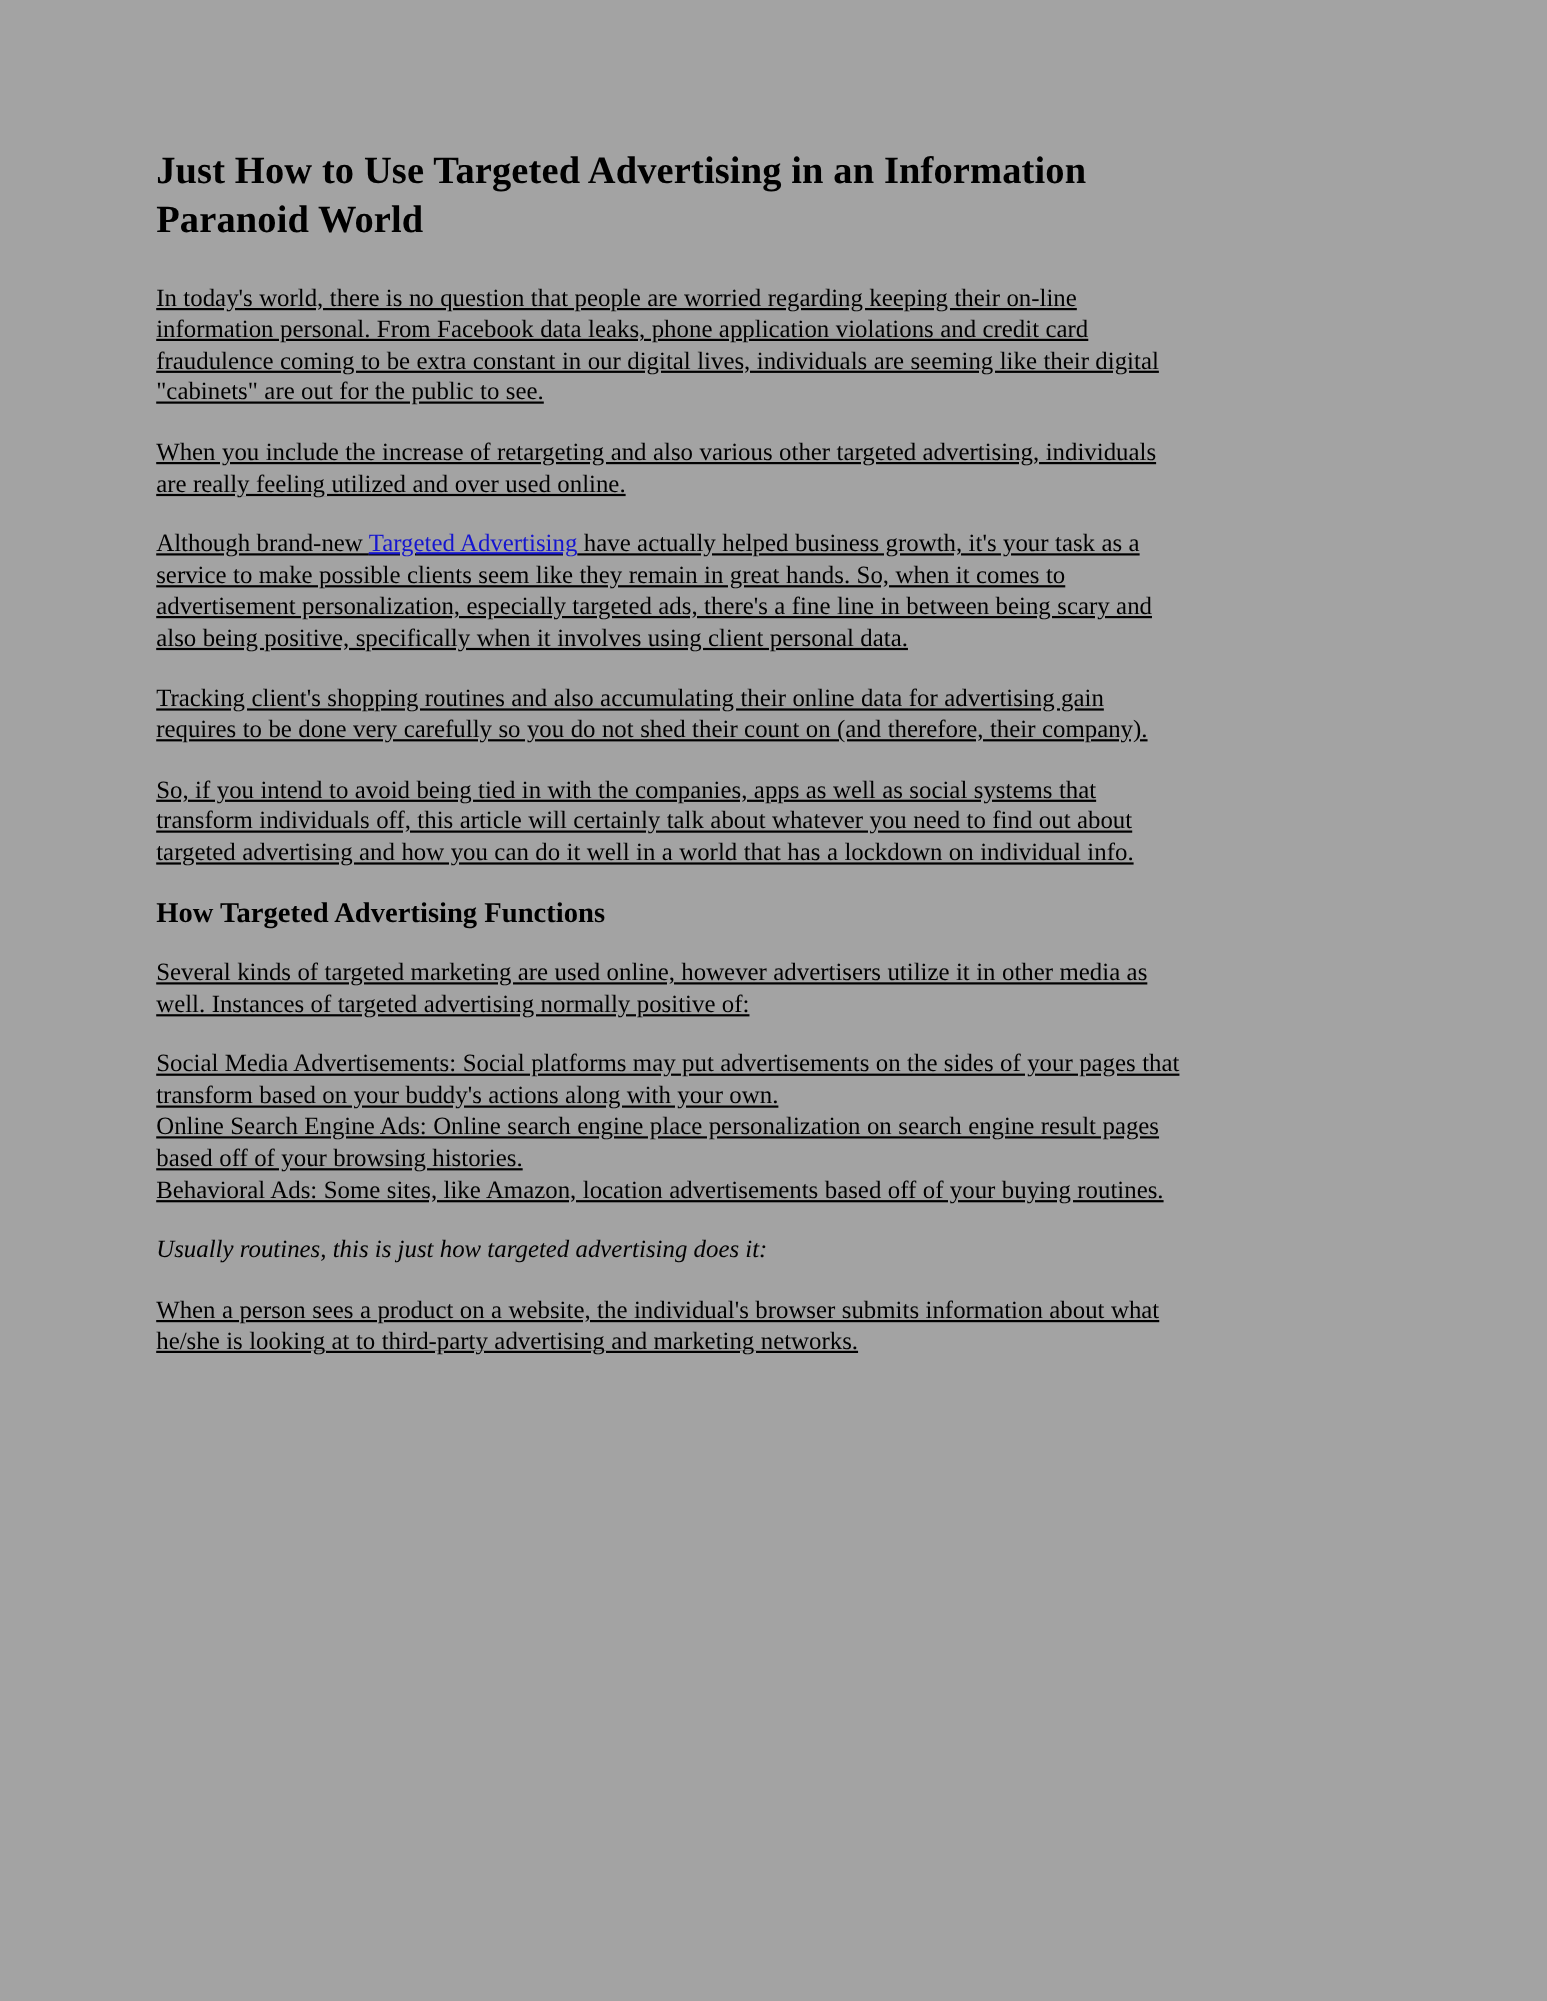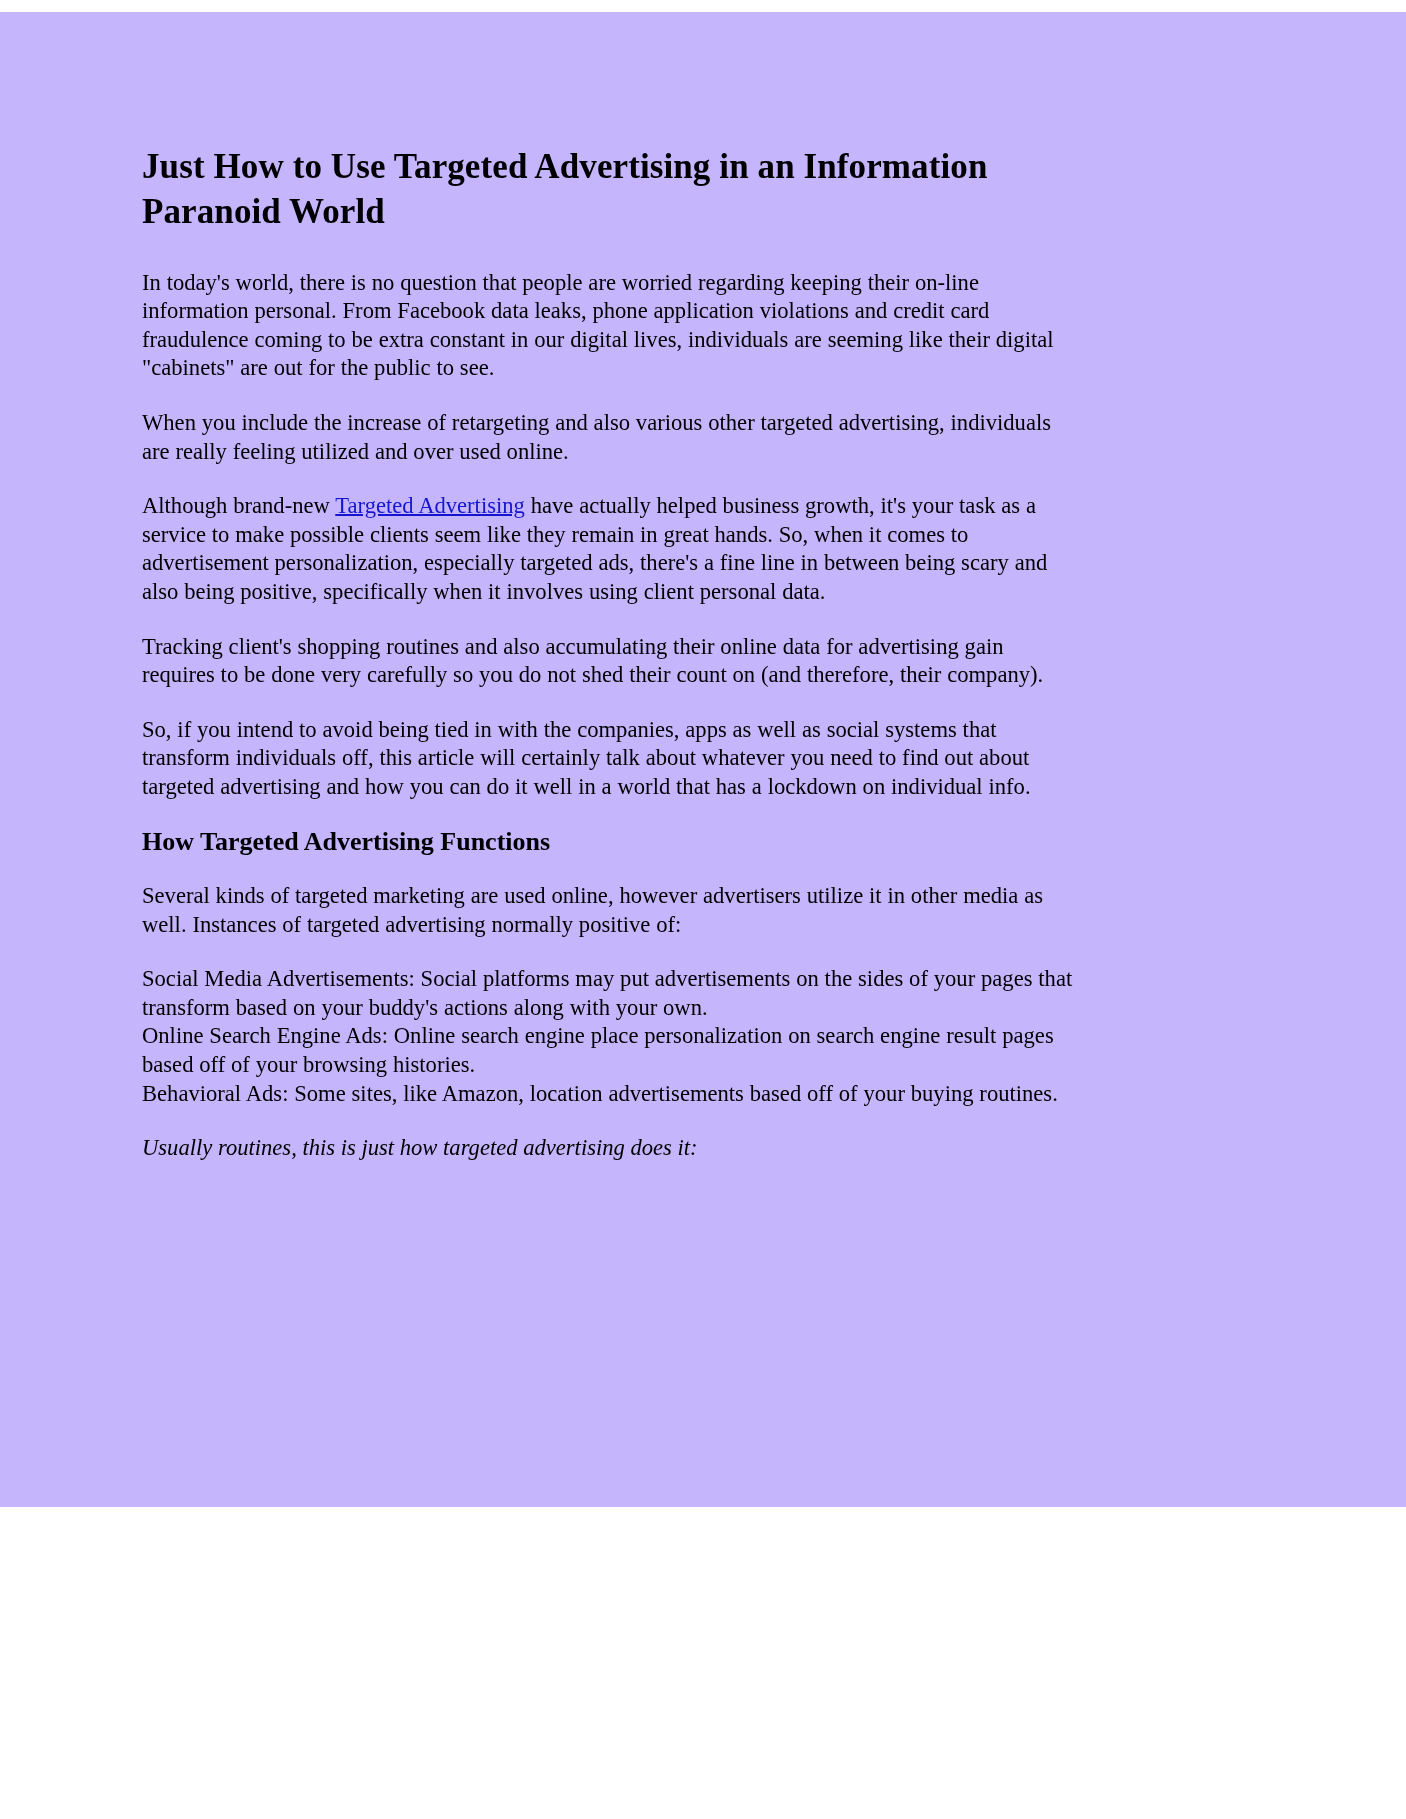--- a/index.html
+++ b/index.html
@@ -9,23 +9,23 @@
     background: #ffffff;
   }
   body {
     font-family: "Liberation Serif", "DejaVu Serif", serif;
     color: #000000;
     -webkit-font-smoothing: antialiased;
   }
   #page {
     position: relative;
     width: 1406px;
-    height: 1495px;
-    margin: 12px auto;
-    background: #c4b5fd;
+    height: 1819px;
+    margin: 0 auto;
+    background: #a3a3a3;
     overflow: hidden;
     box-sizing: border-box;
   }
   #content {
     position: absolute;
     left: 142px;
     top: 133px;
     width: 932px;
   }
   .doc-title {
@@ -36,20 +36,21 @@
     letter-spacing: 0.1px;
     color: #000000;
   }
   .para {
     font-size: 22.6px;
     line-height: 28.6px;
     margin: 0 0 26px 0;
     text-align: left;
     color: #000000;
     word-spacing: 0.2px;
+    text-decoration: underline;
   }
   .para.tight {
     margin-bottom: 0;
   }
   .section-heading {
     font-size: 26px;
     font-weight: bold;
     line-height: 28.6px;
     margin: 0 0 26px 0;
     color: #000000;
@@ -97,15 +98,16 @@
     <p class="para">Several kinds of targeted marketing are used online, however advertisers utilize it in other media as well. Instances of targeted advertising normally positive of:</p>
 
     <div class="list-block">
       <p class="para tight">Social Media Advertisements: Social platforms may put advertisements on the sides of your pages that transform based on your buddy's actions along with your own.</p>
       <p class="para tight">Online Search Engine Ads: Online search engine place personalization on search engine result pages based off of your browsing histories.</p>
       <p class="para tight">Behavioral Ads: Some sites, like Amazon, location advertisements based off of your buying routines.</p>
     </div>
 
     <p class="italic-line">Usually routines, this is just how targeted advertising does it:</p>
 
+    <p class="para">When a person sees a product on a website, the individual's browser submits information about what he/she is looking at to third-party advertising and marketing networks.</p>
 
   </article>
 </div>
 
 </body></html>

